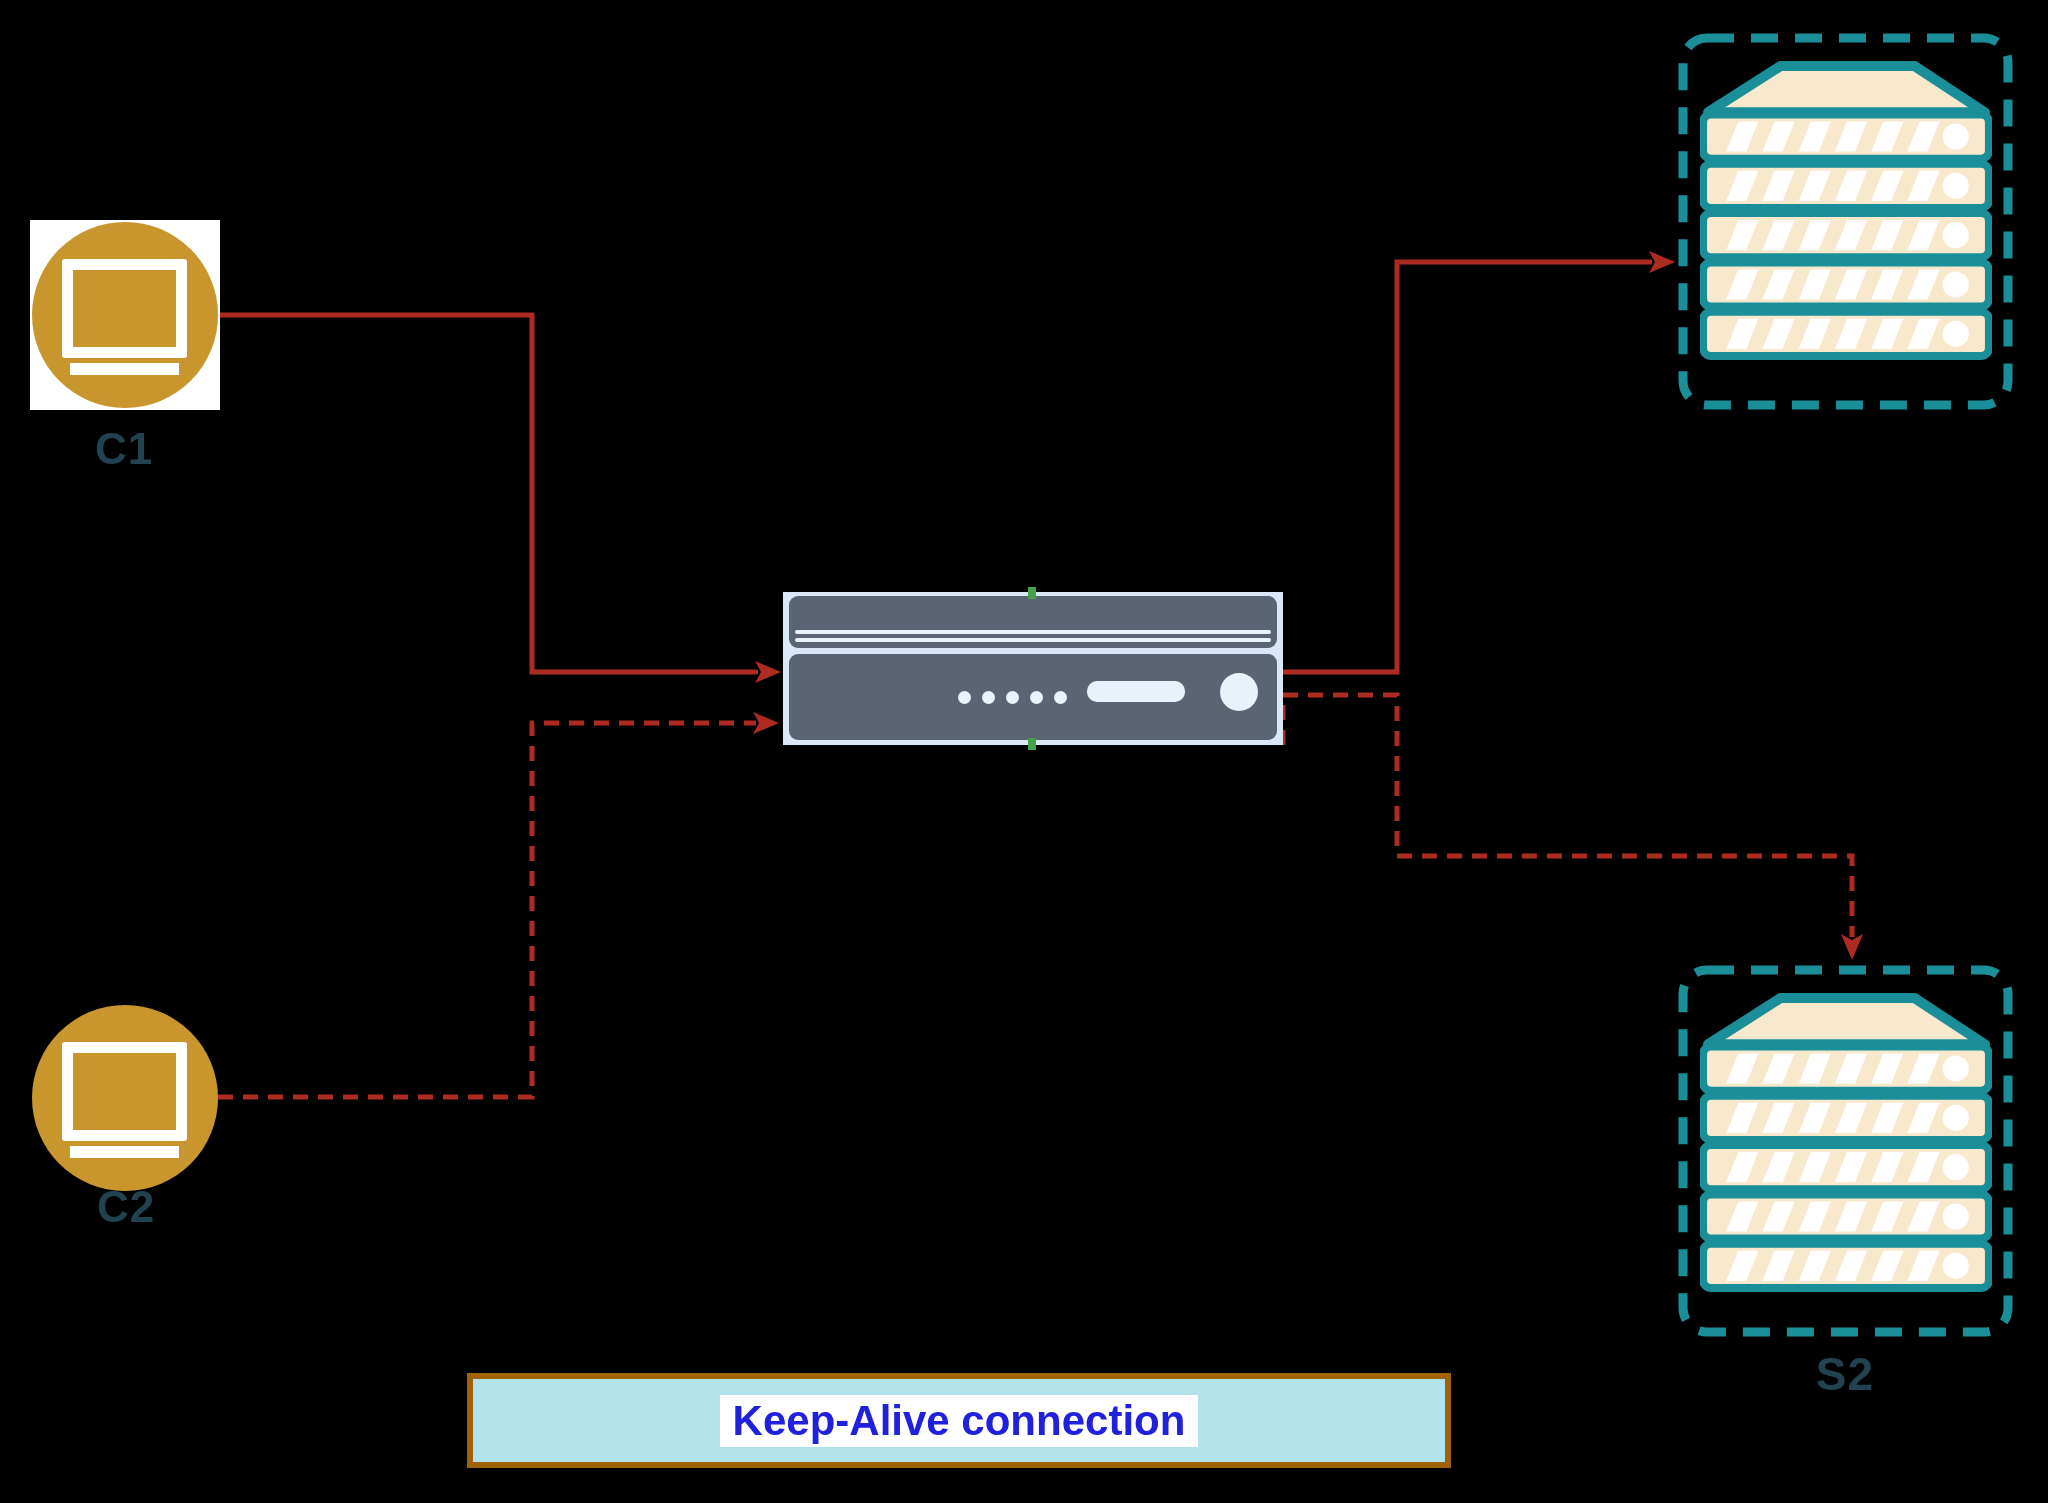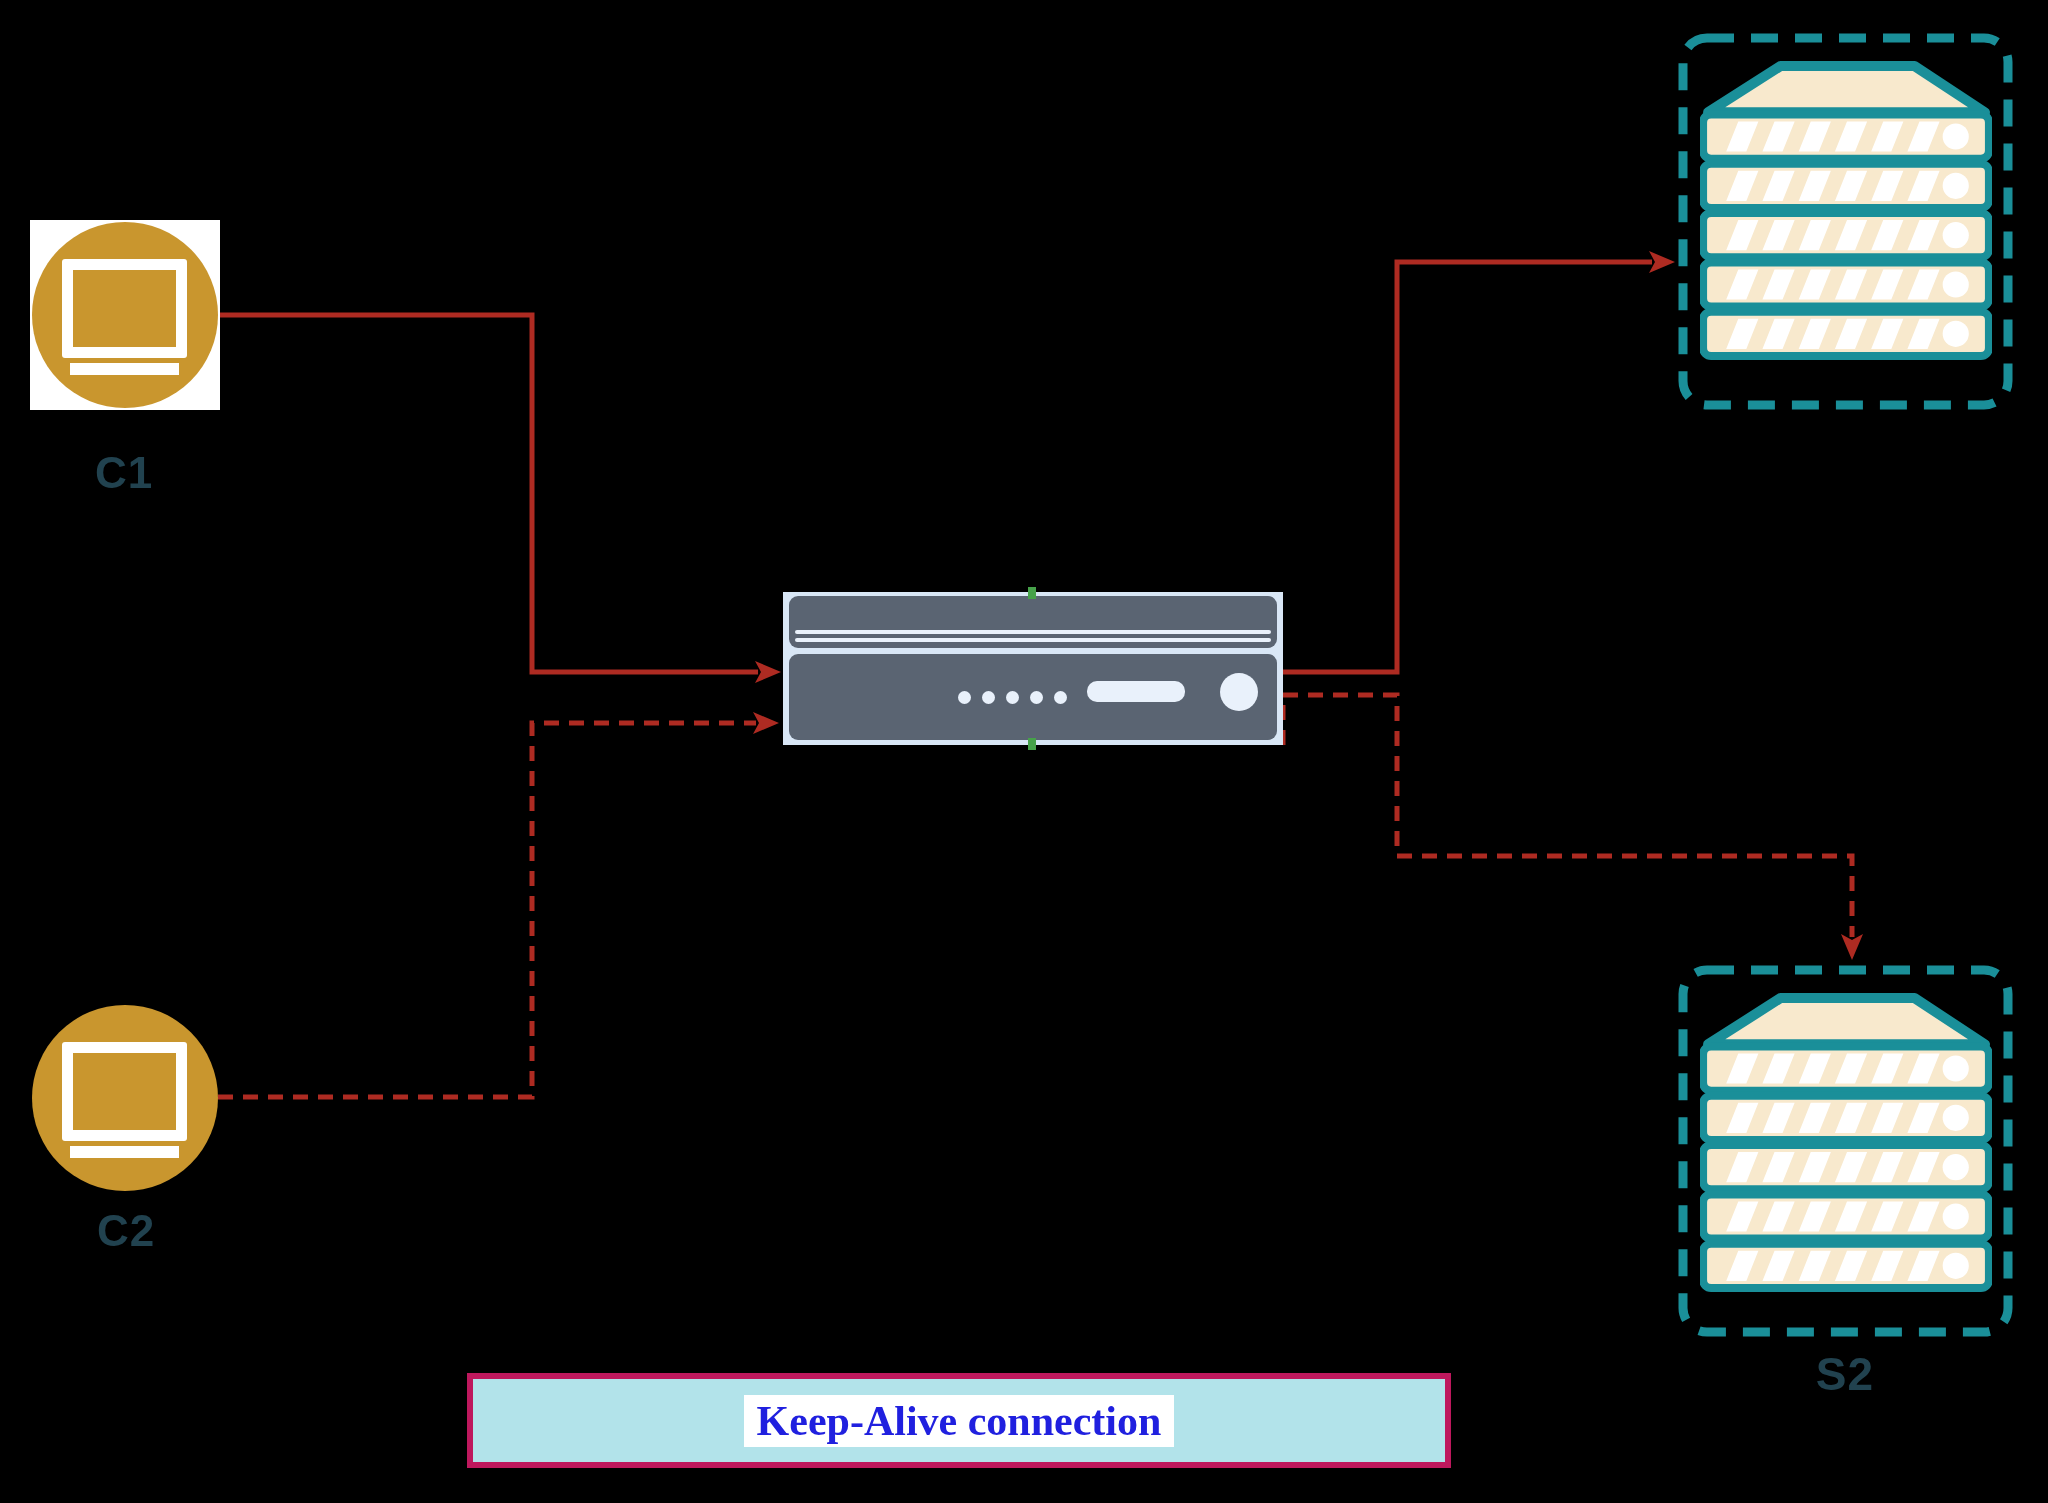--- a/index.html
+++ b/index.html
@@ -30,42 +30,42 @@
   .lb-dot{position:absolute;width:13px;height:13px;border-radius:50%;background:#e9f1fb;top:37px;}
   .lb-slot{position:absolute;left:298px;top:27px;width:98px;height:21px;border-radius:10px;background:#e9f1fb;}
   .lb-circle{position:absolute;left:431px;top:19px;width:38px;height:38px;border-radius:50%;background:#e9f1fb;}
   .conn-point{position:absolute;width:8px;height:12px;background:var(--connection-point-green);}
 
   
   .node-label{
     color:var(--label-slate);font-weight:bold;text-align:center;
     letter-spacing:1px;
   }
-  .lbl-44{font-size:44px;line-height:46px;margin-top:24px;}
+  .lbl-44{font-size:44px;line-height:46px;}
   .lbl-46{font-size:46px;line-height:48px;}
   .lbl-38{font-size:38px;line-height:40px;}
 
   
   .server-box-svg rect{fill:none;stroke:var(--server-teal);stroke-width:9;stroke-dasharray:27 17;}
   .rack-trap{fill:var(--server-cream);stroke:var(--server-teal);stroke-width:10;stroke-linejoin:round;}
   .rack-slab{fill:var(--server-cream);stroke:var(--server-teal);stroke-width:8;}
   .rack-stripe{fill:#ffffff;}
   .rack-led{fill:#ffffff;}
 
   
   .mon-circle{fill:var(--client-gold);}
   .mon-frame{fill:#ffffff;}
   .mon-screen{fill:var(--client-gold);}
   .mon-base{fill:#ffffff;}
 
   
   .legend-box{
     width:984px;height:95px;box-sizing:border-box;
-    background:var(--legend-bg);border:6px solid #be185d;
-    display:flex;align-items:center;justify-content:center;font-family:Liberation Serif, serif;
+    background:var(--legend-bg);border:6px solid #a16207;
+    display:flex;align-items:center;justify-content:center;
   }
   .legend-text{
     background:#ffffff;color:var(--legend-text-blue);
     font-size:42px;font-weight:bold;line-height:50px;padding:1px 13px;
   }
 </style>
 </head>
 <body>
 
 <div class="stage">

